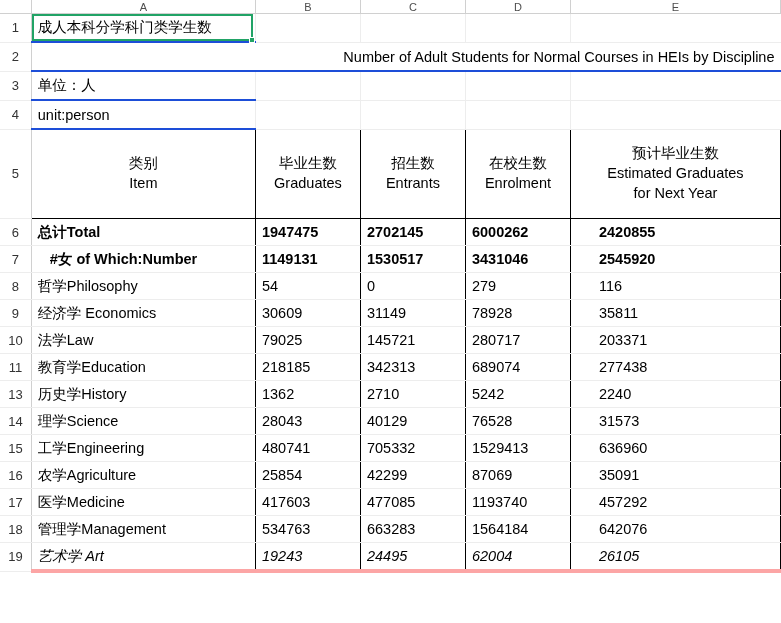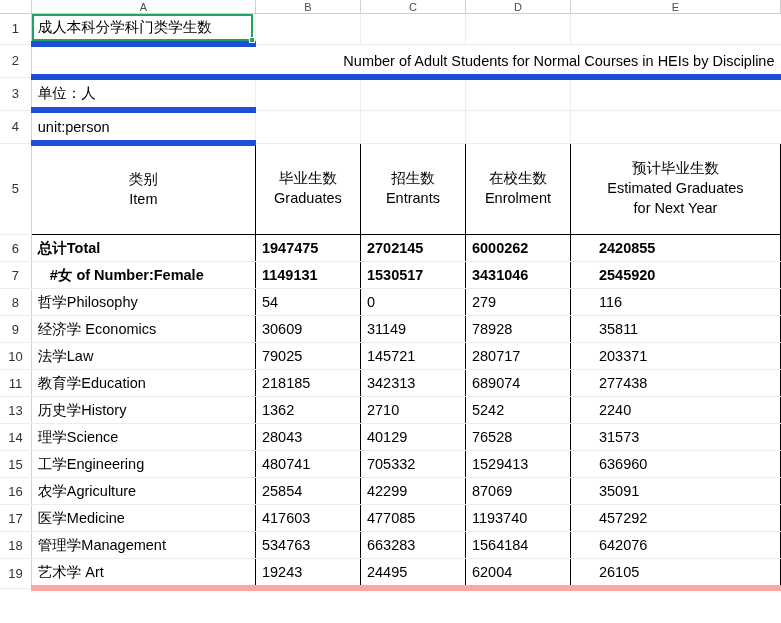--- a/index.html
+++ b/index.html
@@ -73,21 +73,21 @@
     border-left: 1px solid #ededed;
     padding: 0;
   }
   td.num {
     font-family: "Liberation Sans", sans-serif;
   }
   td.txt { text-align: left; }
 
   
   tr.titlerow td.cell {
-    border-bottom: 6px solid #1d4ed8;
+    border-bottom: 2px solid #1d4ed8;
     height: 27px;
   }
 
   
   .sel-box {
     position: absolute;
     left: 32px;
     top: 14px;
     width: 221px;
     height: 27px;
@@ -118,21 +118,21 @@
     border-left: 1px solid #000000;
   }
   tr.hdrrow td.cell.lastcol { border-right: 1px solid #000000; }
 
   tr.datarow td.cell {
     height: 26px;
     border-left: 1px solid #000000;
     border-bottom: 1px solid #ededed;
   }
   tr.datarow td.cell.lastcol { border-right: 1px solid #000000; padding-left: 28px; }
-  tr.datarow.lastrow td.cell { border-bottom: 6px solid #fca5a5; }
+  tr.datarow.lastrow td.cell { border-bottom: 4px solid #fca5a5; font-style: italic; }
 
   .bold { font-weight: bold; }
   .indent { padding-left: 18px !important; }
   .hdr-cn { display: block; }
   .hdr-en { display: block; }
 </style>
 </head>
 <body>
 
 <div class="sheet">
@@ -216,21 +216,21 @@
         <td class="rowhead">6</td>
         <td class="cell txt bold">总计Total</td>
         <td class="cell num bold">1947475</td>
         <td class="cell num bold">2702145</td>
         <td class="cell num bold">6000262</td>
         <td class="cell num bold lastcol">2420855</td>
       </tr>
 
       <tr class="datarow">
         <td class="rowhead">7</td>
-        <td class="cell txt bold indent">#女 of Number:Female</td>
+        <td class="cell txt bold indent">#女 of Which:Number</td>
         <td class="cell num bold">1149131</td>
         <td class="cell num bold">1530517</td>
         <td class="cell num bold">3431046</td>
         <td class="cell num bold lastcol">2545920</td>
       </tr>
 
       <tr class="datarow">
         <td class="rowhead">8</td>
         <td class="cell txt">哲学Philosophy</td>
         <td class="cell num">54</td>

